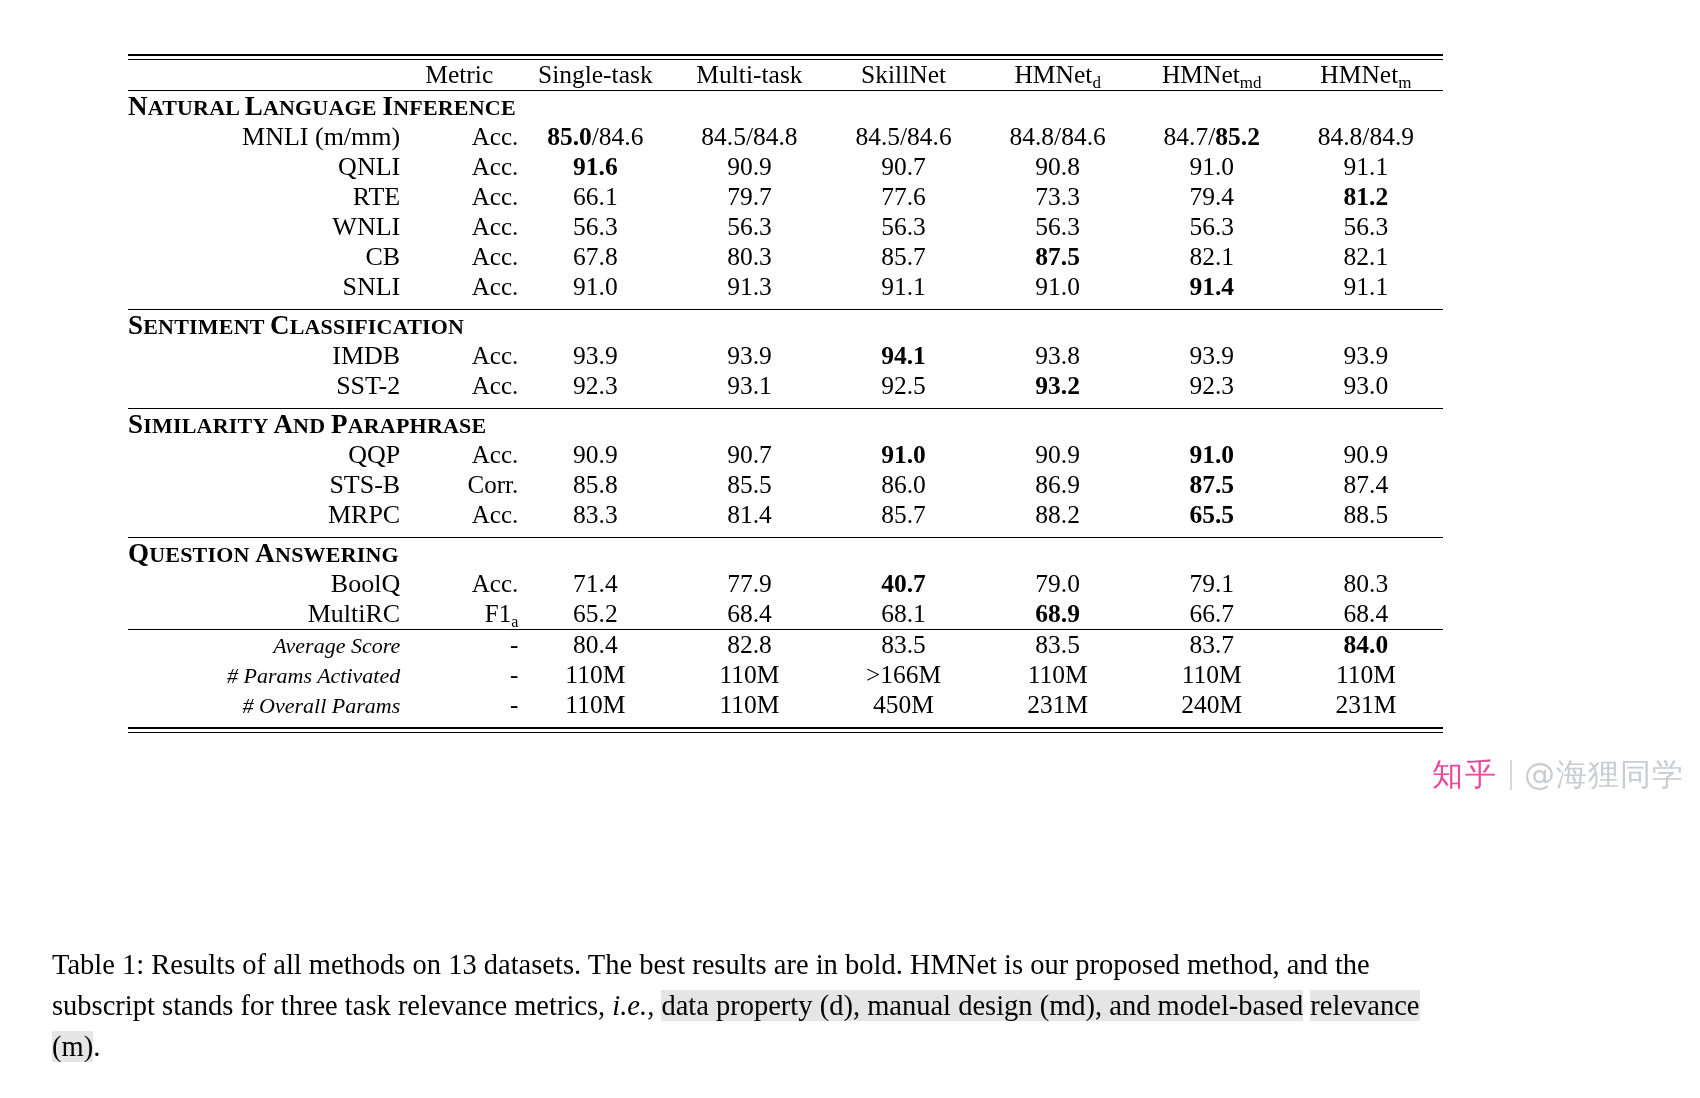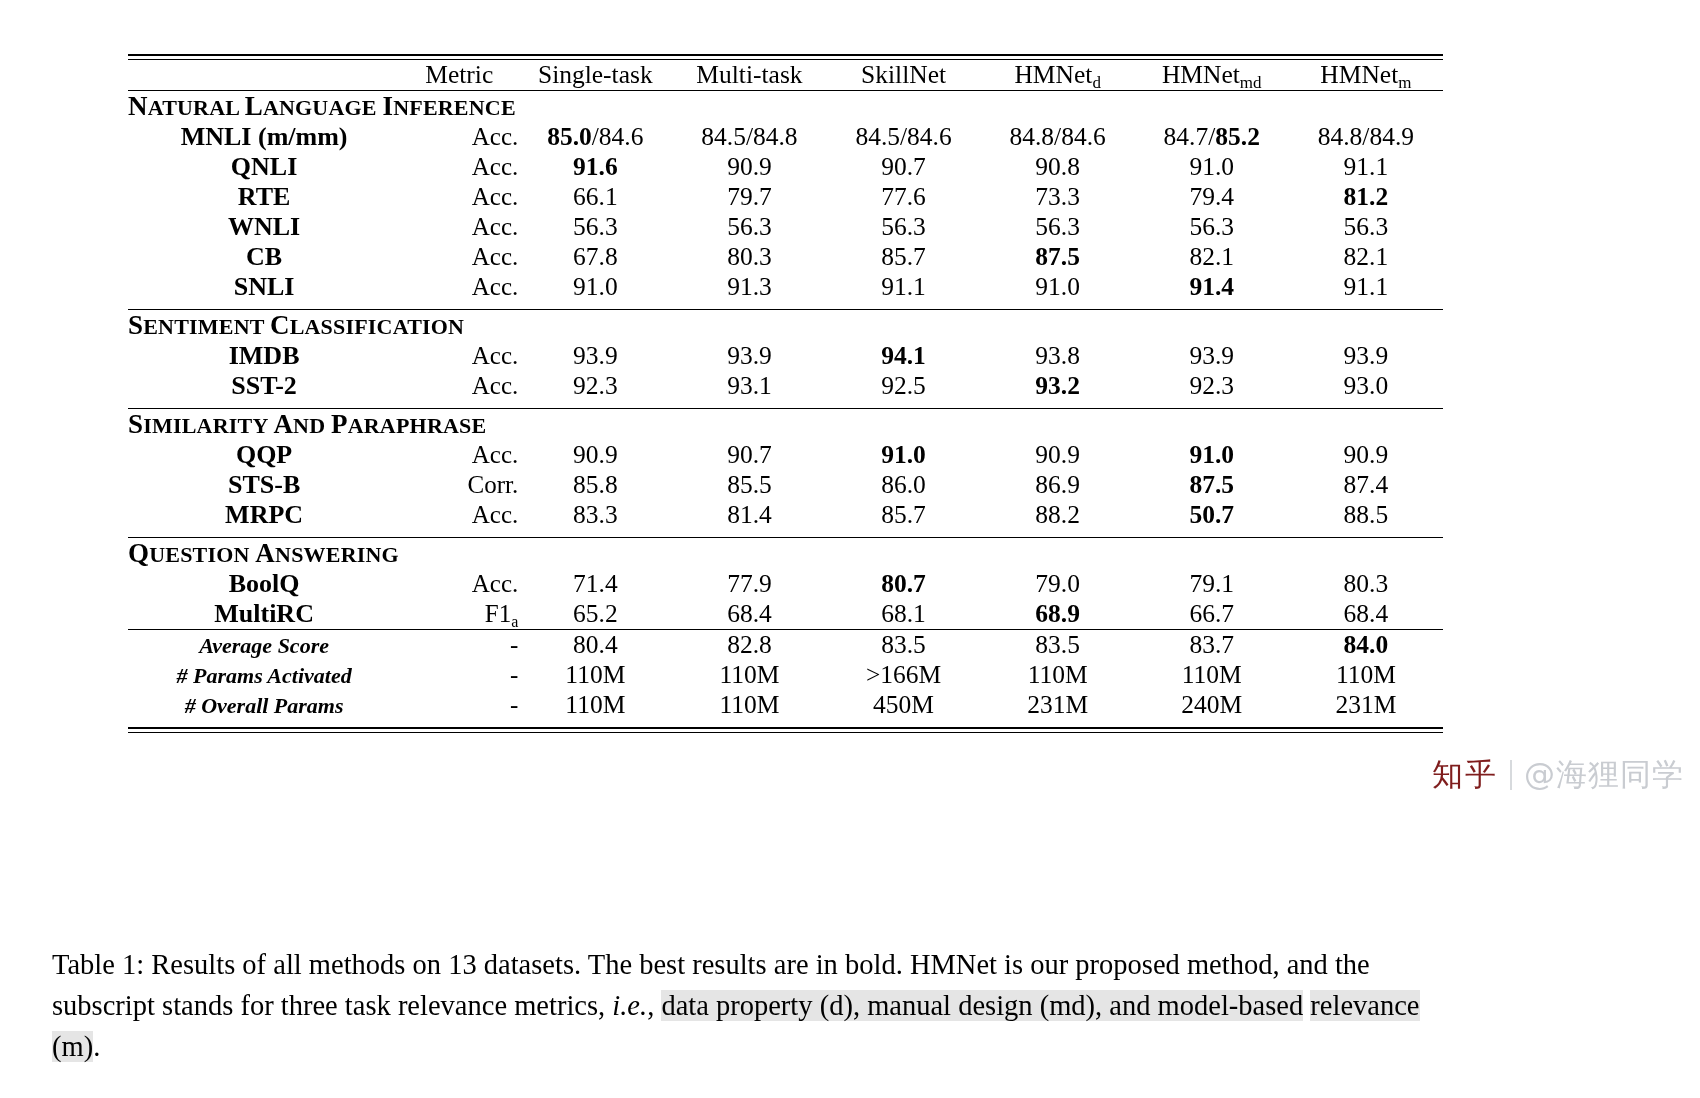--- a/index.html
+++ b/index.html
@@ -68,24 +68,23 @@
     font-weight: normal;
   }
   .hdr-cell .sub {
     font-size: 17px;
     vertical-align: baseline;
     position: relative;
     top: 5px;
   }
 
   td.row-name {
-    text-align: center;
+    text-align: right;
     font-size: 26px;
     padding: 3px 0 3px 18px;
-    font-weight: bold;
   }
   td.row-metric {
     text-align: right;
     font-size: 25px;
   }
   td.row-val {
     text-align: center;
     font-size: 25.5px;
   }
   td.row-val b { font-weight: bold; }
@@ -138,21 +137,21 @@
     display: flex;
     align-items: center;
     gap: 12px;
     color: #c9ccd1;
     font-size: 31px;
     font-family: "DejaVu Sans", sans-serif;
     letter-spacing: 1px;
     user-select: none;
   }
   .watermark .logo {
-    color: #7f1d1d;
+    color: #ec4899;
     font-size: 31px;
     letter-spacing: 2px;
   }
   .watermark .bar {
     width: 2px;
     height: 30px;
     background: #d7dadd;
   }
 </style>
 </head>
@@ -310,38 +309,38 @@
             <td class="row-val"><b>87.5</b></td>
             <td class="row-val">87.4</td>
           </tr>
           <tr>
             <td class="row-name">MRPC</td>
             <td class="row-metric">Acc.</td>
             <td class="row-val">83.3</td>
             <td class="row-val">81.4</td>
             <td class="row-val">85.7</td>
             <td class="row-val">88.2</td>
-            <td class="row-val"><b>50.7</b></td>
+            <td class="row-val"><b>65.5</b></td>
             <td class="row-val">88.5</td>
           </tr>
           <tr class="spacer-row-sm">
             <td colspan="8"></td>
           </tr>
           <tr class="rule-mid">
             <td colspan="8"></td>
           </tr>
           <tr>
             <td colspan="8" class="section-head"><span class="big">Q</span>UESTION <span class="big">A</span>NSWERING</td>
           </tr>
           <tr>
             <td class="row-name">BoolQ</td>
             <td class="row-metric">Acc.</td>
             <td class="row-val">71.4</td>
             <td class="row-val">77.9</td>
-            <td class="row-val"><b>80.7</b></td>
+            <td class="row-val"><b>40.7</b></td>
             <td class="row-val">79.0</td>
             <td class="row-val">79.1</td>
             <td class="row-val">80.3</td>
           </tr>
           <tr>
             <td class="row-name">MultiRC</td>
             <td class="row-metric">F1<span class="sub-small">a</span></td>
             <td class="row-val">65.2</td>
             <td class="row-val">68.4</td>
             <td class="row-val">68.1</td>

